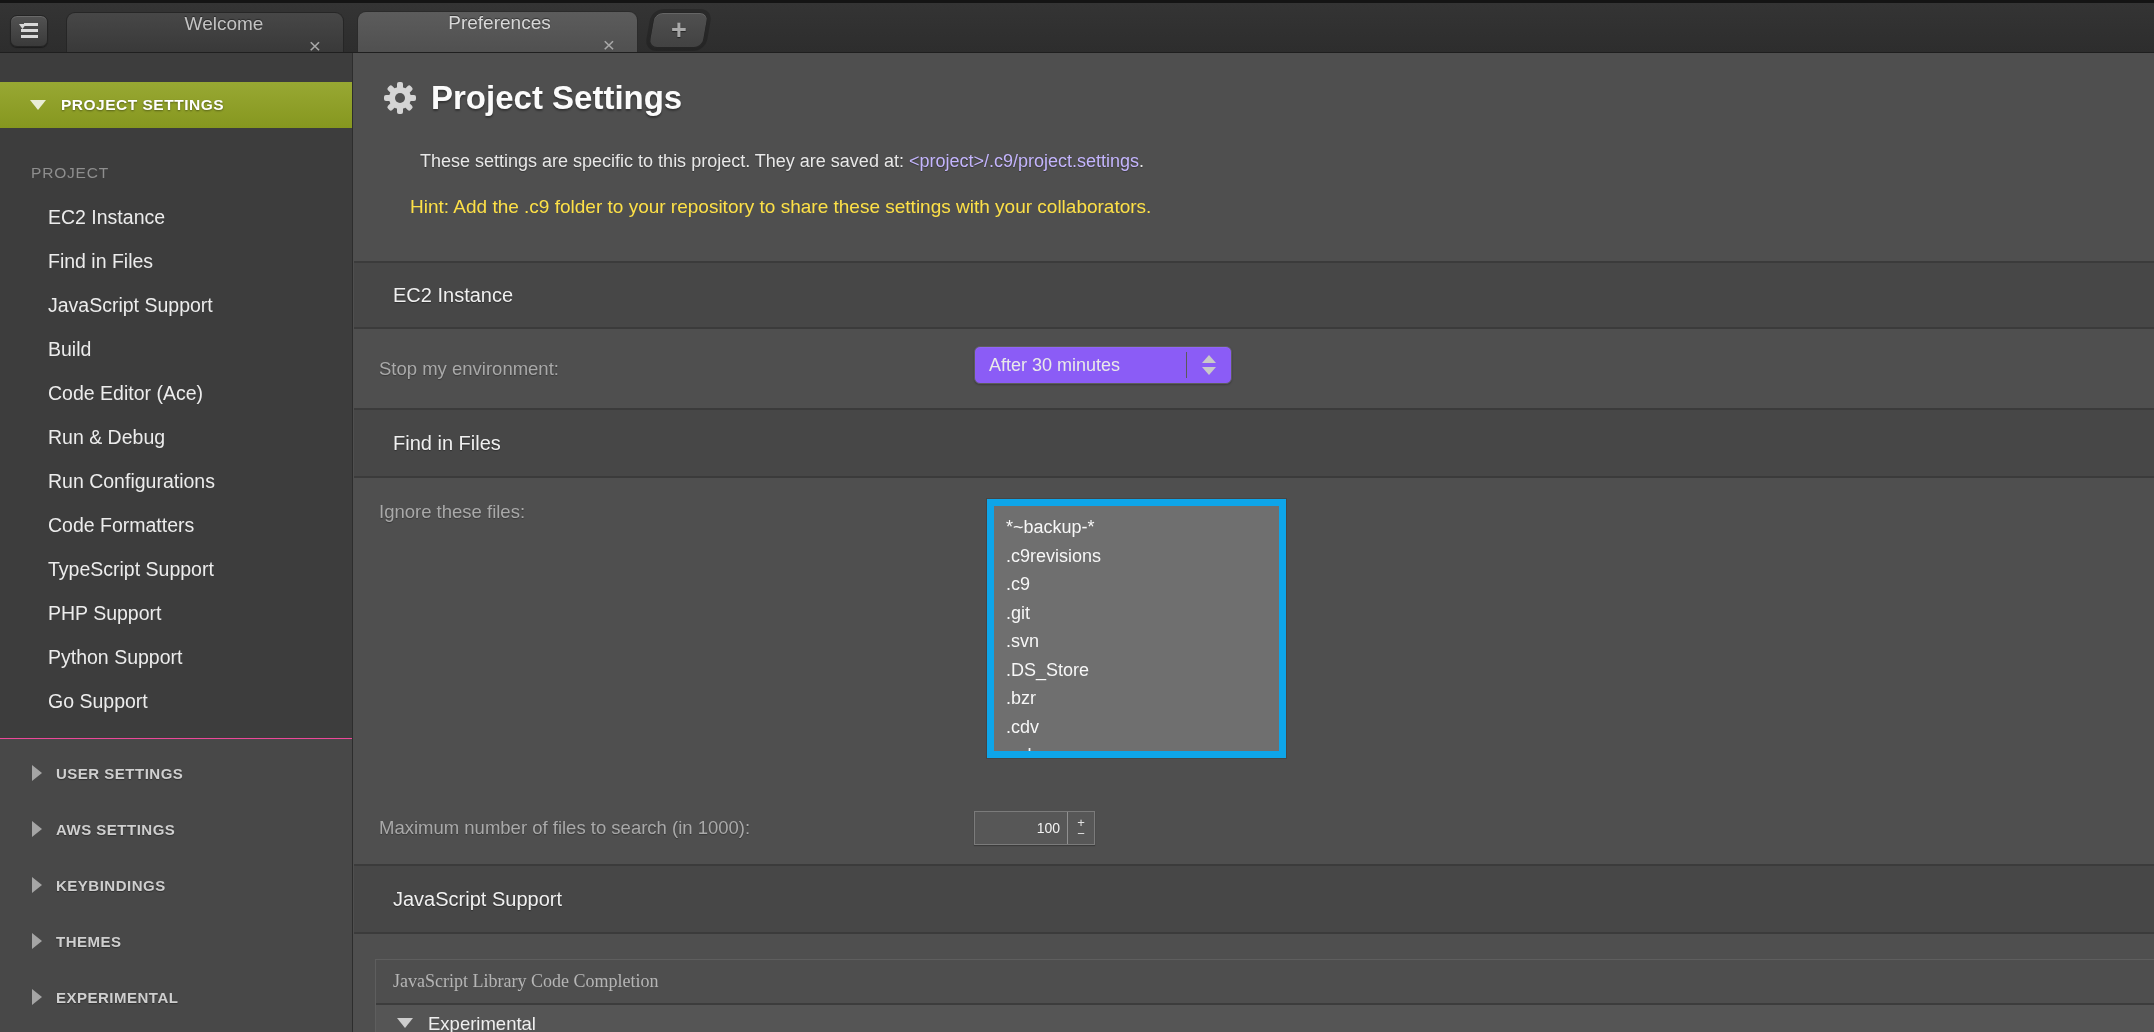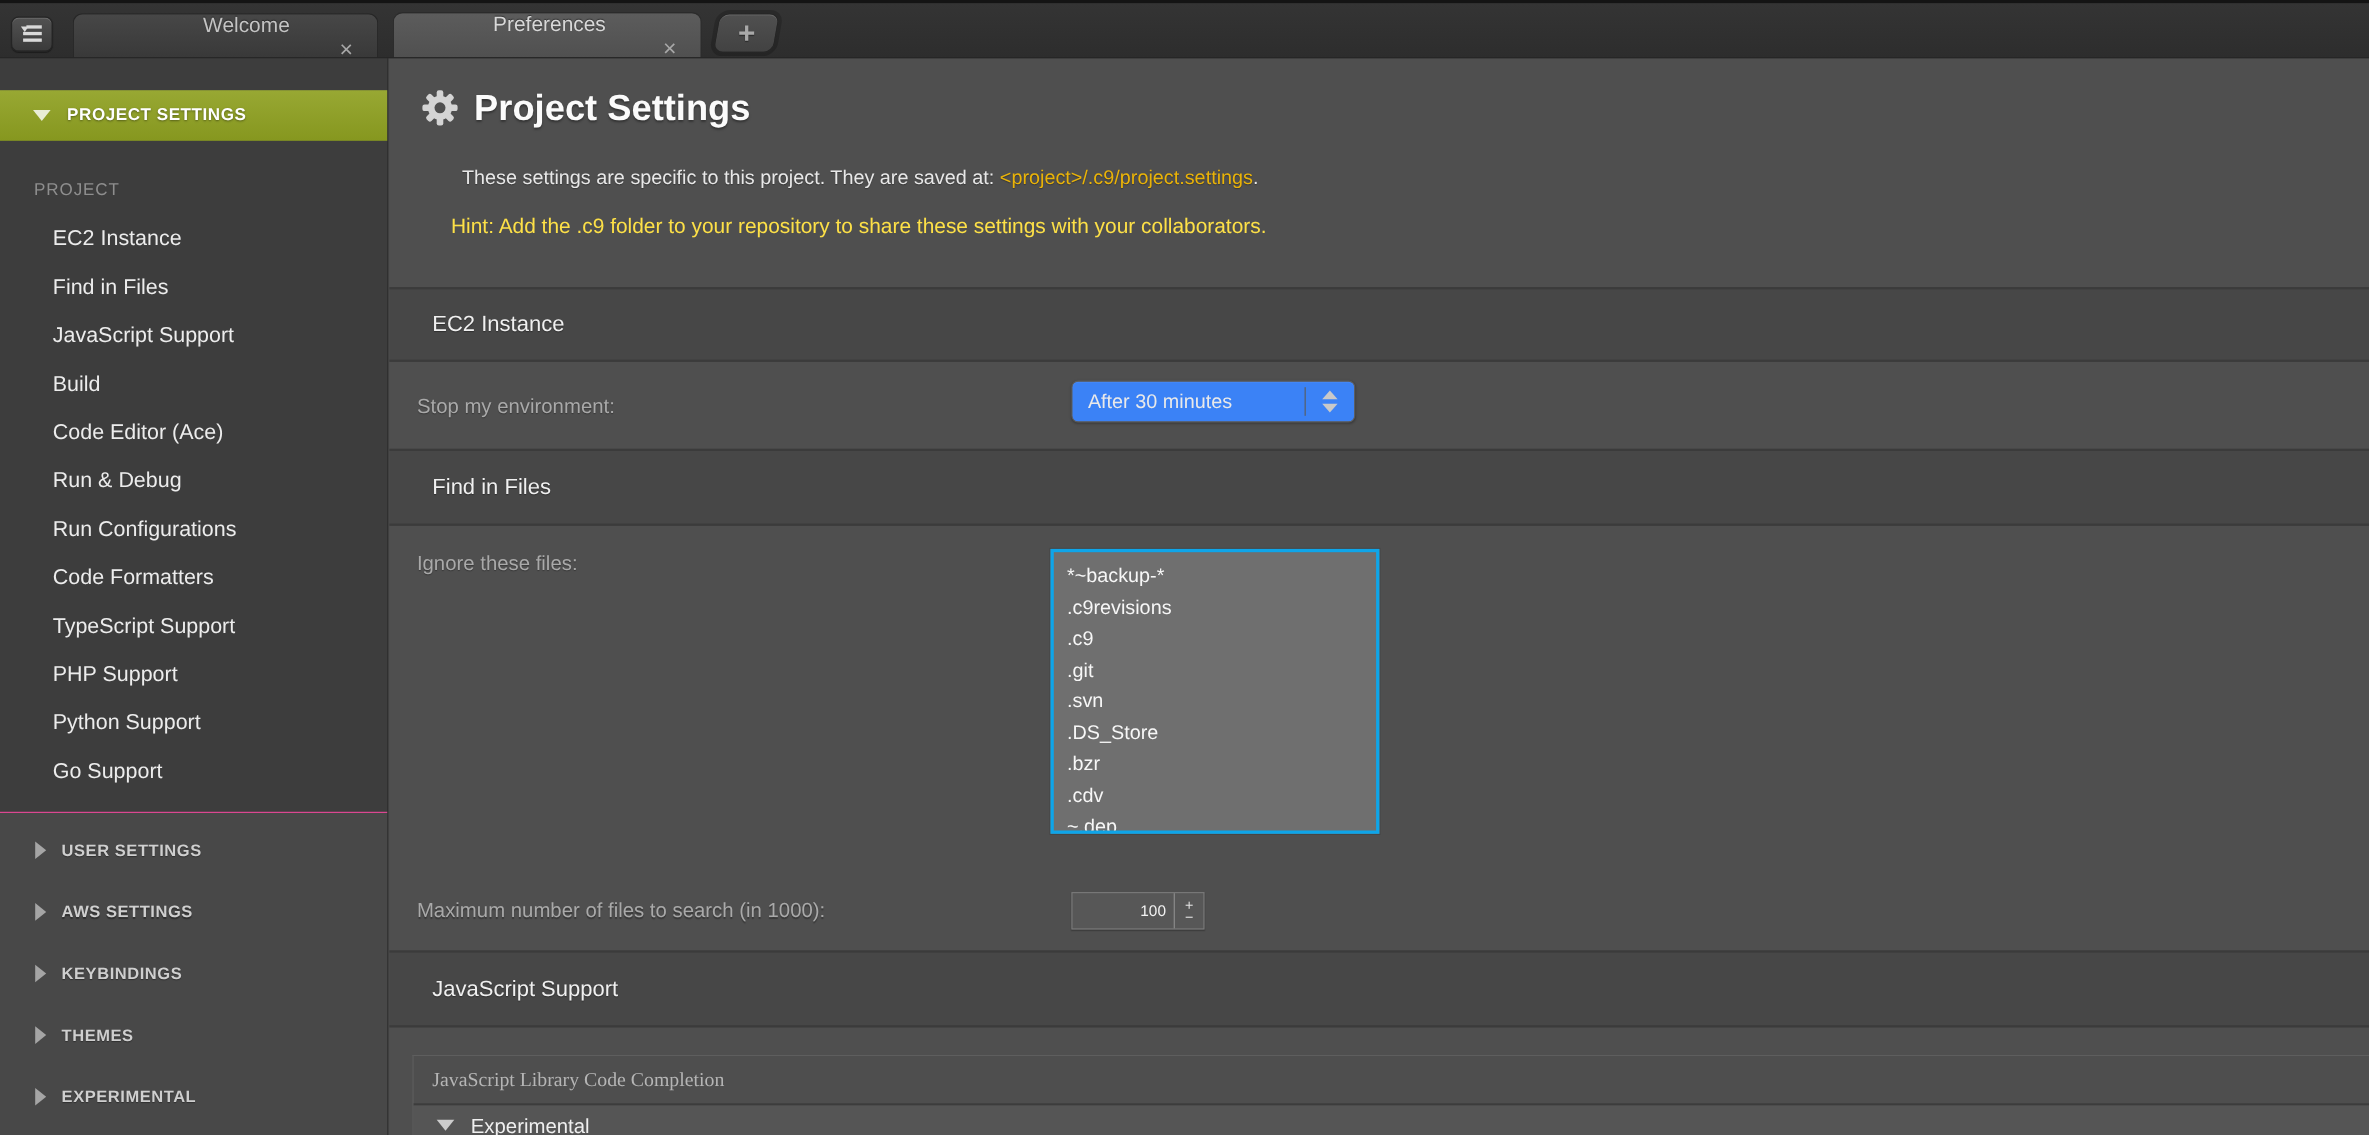--- a/index.html
+++ b/index.html
@@ -51,47 +51,47 @@
              border-left:10px solid #a5a5a5; }
   .side-collapsed .txt { color:#cfcfcf; font-weight:bold; font-size:15px; letter-spacing:.5px;
              text-shadow:0 1px 1px rgba(0,0,0,.35); }
 
   
   .main { position:absolute; left:354px; top:53px; right:0; bottom:0; background:#4f4f4f; }
   .page-head { position:absolute; left:0; top:0; width:100%; height:208px; }
   .title-row { position:absolute; left:27px; top:26px; display:flex; align-items:center; gap:12px; }
   .page-title { font-size:33px; color:#fbfbfb; text-shadow:0 2px 2px rgba(0,0,0,.35); }
   .desc { position:absolute; left:66px; top:98px; font-size:18px; color:#e8e8e8; text-shadow:0 1px 1px rgba(0,0,0,.3); }
-  .desc .link { color:#eab308; cursor:pointer; }
+  .desc .link { color:#c4b5fd; cursor:pointer; }
   .hint { position:absolute; left:56px; top:143px; font-size:19px; color:#fde047; }
 
   .section-band { position:absolute; left:0; width:100%; height:68px; background:#474747;
                   border-top:2px solid #3b3b3b; border-bottom:2px solid #3b3b3b;
                   display:flex; align-items:center; padding-left:39px; }
   .section-band h2 { font-size:20px; font-weight:normal; color:#f0f0f0; text-shadow:0 1px 1px rgba(0,0,0,.35); }
   .band-ec2 { top:208px; }
   .band-fif { top:355px; height:70px; }
   .band-js  { top:811px; height:70px; }
 
   .row-label { position:absolute; left:25px; font-size:18.5px; color:#a9a9a9; text-shadow:0 1px 1px rgba(0,0,0,.3); }
   .lbl-stop   { top:305px; }
   .lbl-ignore { top:448px; }
   .lbl-max    { top:764px; }
 
-  .combo { position:absolute; left:620px; top:293px; width:258px; height:38px; background:#3b82f6;
+  .combo { position:absolute; left:620px; top:293px; width:258px; height:38px; background:#8b5cf6;
            border:1px solid #5d5d5d; border-radius:6px; display:flex; align-items:center; cursor:pointer;
            box-shadow:inset 0 1px 0 rgba(255,255,255,.06), 0 1px 2px rgba(0,0,0,.25); }
   .combo .val { flex:1; padding-left:14px; font-size:18px; color:#e9e9e9; }
   .combo .sep { width:1px; height:26px; background:#5a5a5a; }
   .combo .arrows { width:44px; display:flex; flex-direction:column; align-items:center; gap:4px; }
   .combo .up { width:0;height:0;border-left:7px solid transparent;border-right:7px solid transparent;border-bottom:8px solid #c9c9c9; }
   .combo .dn { width:0;height:0;border-left:7px solid transparent;border-right:7px solid transparent;border-top:8px solid #c9c9c9; }
 
-  .ignore-list { position:absolute; left:601px; top:446px; width:299px; height:259px; background:#6f6f6f;
-           border:3px solid #0ea5e9; box-shadow:0 0 0 1px rgba(0,0,0,.12); overflow:hidden;
+  .ignore-list { position:absolute; left:633px; top:446px; width:299px; height:259px; background:#6f6f6f;
+           border:7px solid #0ea5e9; box-shadow:0 0 0 1px rgba(0,0,0,.12); overflow:hidden;
            list-style:none; padding:7px 0 0 12px; cursor:default; }
   .ignore-list li { font-size:18px; line-height:28.5px; color:#f7f7f7; white-space:nowrap; }
 
   .numbox { position:absolute; left:620px; top:758px; width:121px; height:34px; background:#575757;
            border:1px solid #7b7b7b; display:flex; box-shadow:0 1px 1px rgba(0,0,0,.25); }
   .numbox .num { flex:1; text-align:right; line-height:32px; padding-right:7px; font-size:14px; color:#f2f2f2; }
   .numbox .spin { width:27px; border-left:1px solid #909090; display:flex; flex-direction:column;
            align-items:center; justify-content:center; cursor:pointer; }
   .numbox .spin span { font-size:13px; line-height:11px; color:#e2e2e2; }
 

